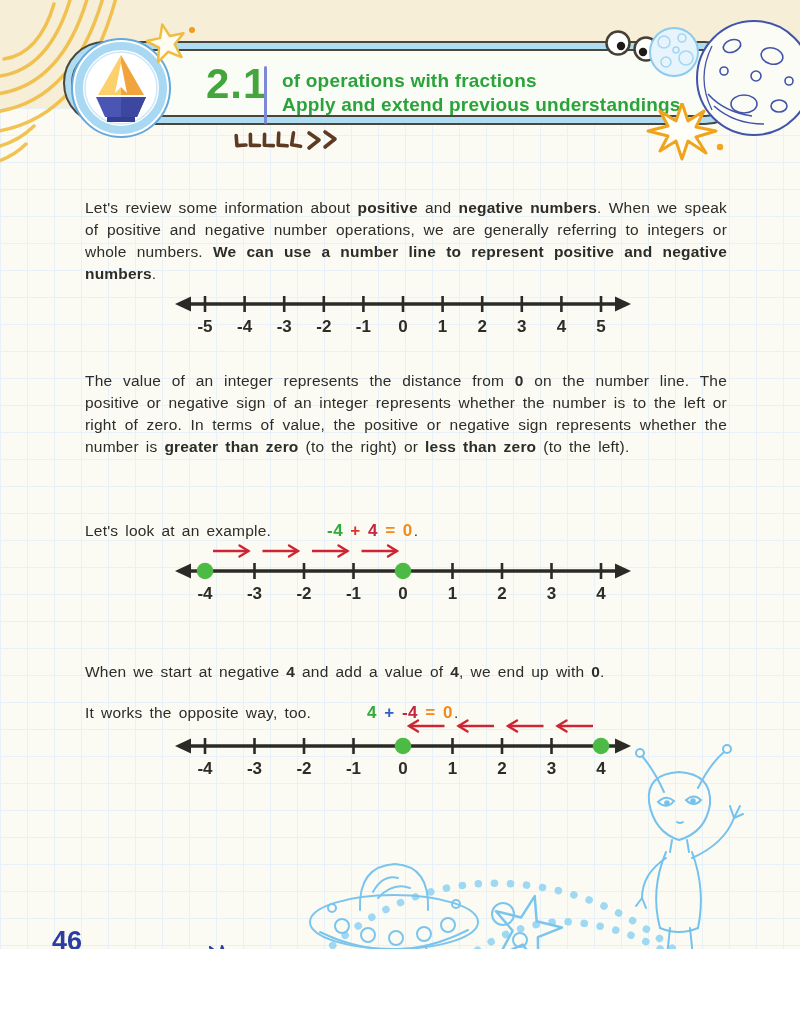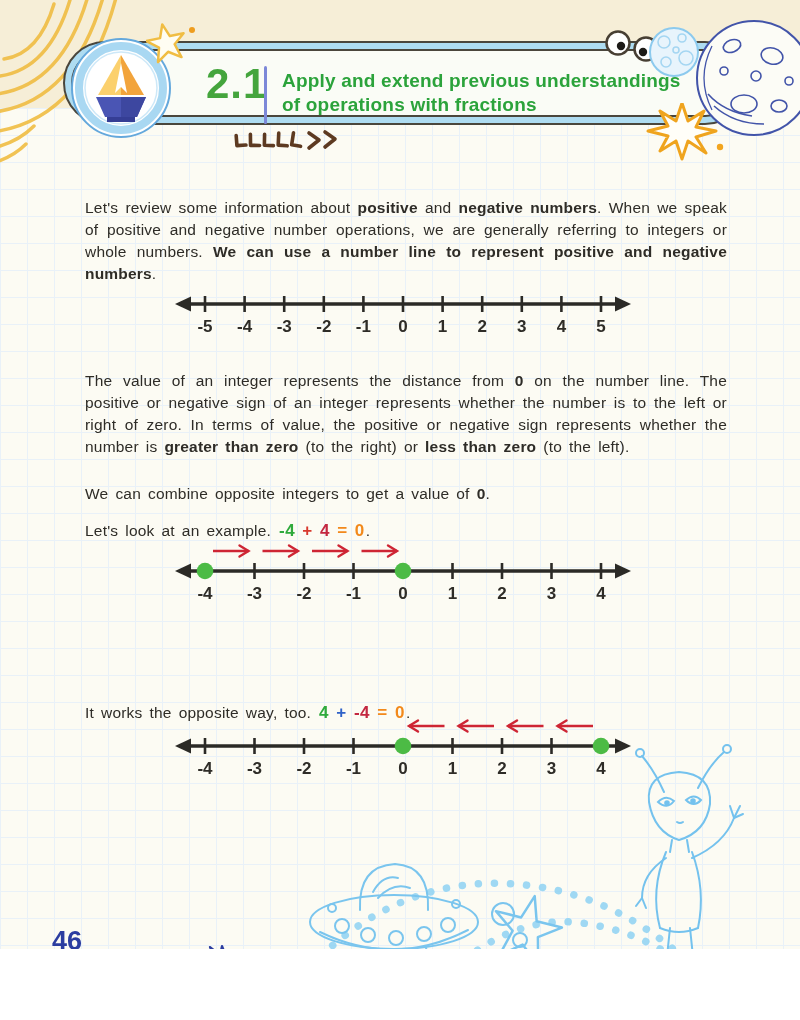--- a/index.html
+++ b/index.html
@@ -28,21 +28,21 @@
   .moon{left:694px;top:16px;color:var(--moon_blue);}
   .star-small{left:146px;top:22px;color:var(--yellow);}
   .starburst{left:646px;top:103px;color:#efa41e;}
   .arrow-doodles{left:233px;top:129px;color:var(--brown);}
   .para{position:absolute;left:85px;width:642px;font-size:15.5px;line-height:22px;
     color:var(--text);letter-spacing:0.2px;word-spacing:2.5px;}
   .just{text-align:justify;}
   .b{font-weight:700;}
   .p1{top:181px;} .p2{top:354px;} .p3{top:467px;} .p4{top:504px;}
   .p5{top:645px;} .p6{top:686px;} .p7{top:820px;}
-  .expr{font-size:17px;font-weight:700;letter-spacing:0.5px;word-spacing:0;}
+  .expr{font-size:17px;font-weight:700;letter-spacing:0.5px;word-spacing:0;margin-left:48px;}
   .expr span{padding:0 1px;}
   .numline{position:absolute;left:173px;}
   .nl1{top:286px;} .nl2{top:535px;} .nl3{top:710px;}
   .footer-num{position:absolute;left:52px;top:926px;font-size:27px;font-weight:700;color:var(--page_blue);text-align:center;}
   .footer-line{left:0;top:938px;color:var(--page_blue);}
   .arcs{left:230px;top:853px;color:#8fd3f3;}
   .ufo{left:298px;top:852px;color:#7ac5ee;}
   .star-outline{left:488px;top:891px;color:#7ac5ee;}
   .alien{left:602px;top:740px;color:#74c2ee;}
 </style>
@@ -77,22 +77,22 @@
     <path d="M51 18 L74 58 L51 58 Z" fill="#f2a43c"></path>
     <path d="M51 26 L45 56 L51 50 L57 56 Z" fill="#ffffff"></path>
     <path d="M26 60 L76 60 L67 80 L35 80 Z" fill="#4a55b4"></path>
     <path d="M51 60 L76 60 L67 80 L51 80 Z" fill="#3d47a0"></path>
     <rect x="37" y="80" width="28" height="5" fill="#353e95"></rect>
   </svg>
 
   <div class="section-number">2.1</div>
   <div class="header-divider"></div>
   <div class="header-title">
+    <div>of operations with fractions</div>
     <div>Apply and extend previous understandings</div>
-    <div>of operations with fractions</div>
   </div>
 
   <svg class="deco star-small" width="52" height="46" viewBox="0 0 52 46">
     <path d="M20 2 L25 15 L39 15 L28 24 L32 38 L20 30 L8 38 L12 24 L1 15 L15 15 Z" fill="#fffdf2" stroke="currentColor" stroke-width="2.5" stroke-linejoin="round" transform="rotate(-12 20 20)"></path>
     <circle cx="46" cy="8" r="3" fill="#ee9d1e"></circle>
   </svg>
 
   <svg class="deco eyes" width="68" height="42" viewBox="0 0 68 42">
     <circle cx="20" cy="15" r="11.5" fill="#ffffff" stroke="#473f33" stroke-width="2.5"></circle>
     <circle cx="48" cy="21" r="11.5" fill="#ffffff" stroke="#473f33" stroke-width="2.5"></circle>
@@ -169,21 +169,20 @@
         <line x1="348.8" y1="10" x2="348.8" y2="26" stroke="#2b2a26" stroke-width="2.6"></line>
         <text x="348.8" y="46" text-anchor="middle" font-size="17" font-weight="600" fill="#2e2c27" font-family="Liberation Sans,sans-serif">3</text>
         <line x1="388.40000000000003" y1="10" x2="388.40000000000003" y2="26" stroke="#2b2a26" stroke-width="2.6"></line>
         <text x="388.40000000000003" y="46" text-anchor="middle" font-size="17" font-weight="600" fill="#2e2c27" font-family="Liberation Sans,sans-serif">4</text>
         <line x1="428" y1="10" x2="428" y2="26" stroke="#2b2a26" stroke-width="2.6"></line>
         <text x="428" y="46" text-anchor="middle" font-size="17" font-weight="600" fill="#2e2c27" font-family="Liberation Sans,sans-serif">5</text>
       </svg></div>
 
   <p class="para just p2"><span>The value of an integer represents the distance from </span><span class="b">0</span><span> on the number line. The positive or negative sign of an integer represents whether the number is to the left or right of zero. In terms of value, the positive or negative sign represents whether the number is </span><span class="b">greater than zero</span><span> (to the right) or </span><span class="b">less than zero</span><span> (to the left).</span></p>
 
-  <p class="para p3"><span>We can combine opposite integers to get a value of </span><span class="b">0</span><span>.</span></p>
 
   <p class="para p4"><span><span>Let's look at an example. </span></span><span class="expr"><span style="color: rgb(47, 170, 60);">-4</span><span style="color: rgb(216, 56, 44);"> + </span><span style="color: rgb(195, 39, 64);">4</span><span style="color: rgb(242, 137, 27);"> = </span><span style="color: rgb(242, 137, 27);">0</span></span><span>.</span></p>
 
   <div class="numline nl2"><svg width="460" height="78" viewBox="0 0 460 78">
         <line x1="14" y1="36" x2="446" y2="36" stroke="#2b2a26" stroke-width="3.4"></line>
         <path d="M2 36 L18 28.5 L18 43.5 Z" fill="#2b2a26"></path>
         <path d="M458 36 L442 28.5 L442 43.5 Z" fill="#2b2a26"></path>
         <line x1="32" y1="28" x2="32" y2="44" stroke="#2b2a26" stroke-width="2.6"></line>
         <text x="32" y="64" text-anchor="middle" font-size="17" font-weight="600" fill="#2e2c27" font-family="Liberation Sans,sans-serif">-4</text>
         <line x1="81.5" y1="28" x2="81.5" y2="44" stroke="#2b2a26" stroke-width="2.6"></line>
@@ -207,20 +206,21 @@
         <line x1="40" y1="16" x2="75.5" y2="16" stroke="#ce2534" stroke-width="2.4"></line>
         <path d="M66.5 10.5 L75.5 16 L66.5 21.5" fill="none" stroke="#ce2534" stroke-width="2.4" stroke-linecap="round"></path>
         <line x1="89.5" y1="16" x2="125" y2="16" stroke="#ce2534" stroke-width="2.4"></line>
         <path d="M116 10.5 L125 16 L116 21.5" fill="none" stroke="#ce2534" stroke-width="2.4" stroke-linecap="round"></path>
         <line x1="139" y1="16" x2="174.5" y2="16" stroke="#ce2534" stroke-width="2.4"></line>
         <path d="M165.5 10.5 L174.5 16 L165.5 21.5" fill="none" stroke="#ce2534" stroke-width="2.4" stroke-linecap="round"></path>
         <line x1="188.5" y1="16" x2="224" y2="16" stroke="#ce2534" stroke-width="2.4"></line>
         <path d="M215 10.5 L224 16 L215 21.5" fill="none" stroke="#ce2534" stroke-width="2.4" stroke-linecap="round"></path>
       </svg></div>
 
+  <p class="para p5"><span>When we start at negative </span><span class="b">4</span><span> and add a value of </span><span class="b">4</span><span>, we end up with </span><span class="b">0</span><span>.</span></p>
 
   <p class="para p6"><span><span>It works the opposite way, too. </span></span><span class="expr"><span style="color: rgb(47, 170, 60);">4</span><span style="color: rgb(47, 98, 200);"> + </span><span style="color: rgb(195, 39, 64);">-4</span><span style="color: rgb(242, 137, 27);"> = </span><span style="color: rgb(242, 137, 27);">0</span></span><span>.</span></p>
 
   <div class="numline nl3"><svg width="460" height="78" viewBox="0 0 460 78">
         <line x1="14" y1="36" x2="446" y2="36" stroke="#2b2a26" stroke-width="3.4"></line>
         <path d="M2 36 L18 28.5 L18 43.5 Z" fill="#2b2a26"></path>
         <path d="M458 36 L442 28.5 L442 43.5 Z" fill="#2b2a26"></path>
         <line x1="32" y1="28" x2="32" y2="44" stroke="#2b2a26" stroke-width="2.6"></line>
         <text x="32" y="64" text-anchor="middle" font-size="17" font-weight="600" fill="#2e2c27" font-family="Liberation Sans,sans-serif">-4</text>
         <line x1="81.5" y1="28" x2="81.5" y2="44" stroke="#2b2a26" stroke-width="2.6"></line>

